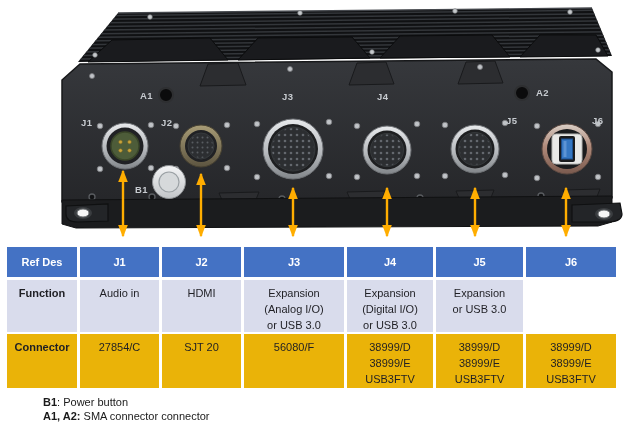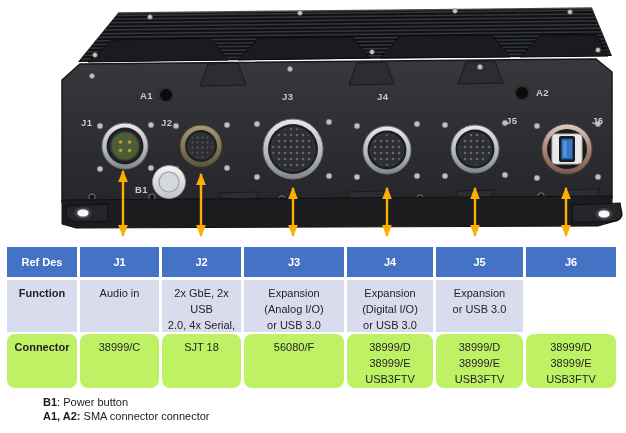--- a/index.html
+++ b/index.html
@@ -17,21 +17,21 @@
   .trow.tfunc{margin-bottom:2px;}
   .hcell{
     background:#4472C4;color:#ffffff;font-size:11px;font-weight:bold;
     text-align:center;height:30px;line-height:30px;
   }
   .bcell{
     font-size:11px;line-height:16px;color:#1f1f24;text-align:center;
     padding-top:5px;white-space:pre-line;
   }
   .tfunc .bcell{background:#D9DCEC;height:47px;}
-  .tconn .bcell{background:#bef264;height:49px;border-radius:8px;}
+  .tconn .bcell{background:#eab308;height:49px;}
   .rowlabel{font-weight:bold;}
   
   .notes{position:absolute;left:43px;top:395px;font-size:11px;line-height:14px;color:#1a1a1a;}
   .notes b{font-weight:bold;}
 </style>
 </head>
 <body>
 
 <div class="page">
 
@@ -259,36 +259,34 @@
       <div class="hcell">J1</div>
       <div class="hcell">J2</div>
       <div class="hcell">J3</div>
       <div class="hcell">J4</div>
       <div class="hcell">J5</div>
       <div class="hcell">J6</div>
     </div>
     <div class="trow tfunc">
       <div class="bcell rowlabel">Function</div>
       <div class="bcell">Audio in</div>
-      <div class="bcell">2x GbE, 2x USB
-2.0, 4x Serial,
-Audio, Utility</div>
+      <div class="bcell">HDMI</div>
       <div class="bcell">Expansion
 (Analog I/O)
 or USB 3.0</div>
       <div class="bcell">Expansion
 (Digital I/O)
 or USB 3.0</div>
       <div class="bcell">Expansion
 or USB 3.0</div>
     </div>
     <div class="trow tconn">
       <div class="bcell rowlabel">Connector</div>
-      <div class="bcell">38999/C</div>
-      <div class="bcell">SJT 18</div>
+      <div class="bcell">27854/C</div>
+      <div class="bcell">SJT 20</div>
       <div class="bcell">56080/F</div>
       <div class="bcell">38999/D
 38999/E
 USB3FTV</div>
       <div class="bcell">38999/D
 38999/E
 USB3FTV</div>
       <div class="bcell">38999/D
 38999/E
 USB3FTV</div>

